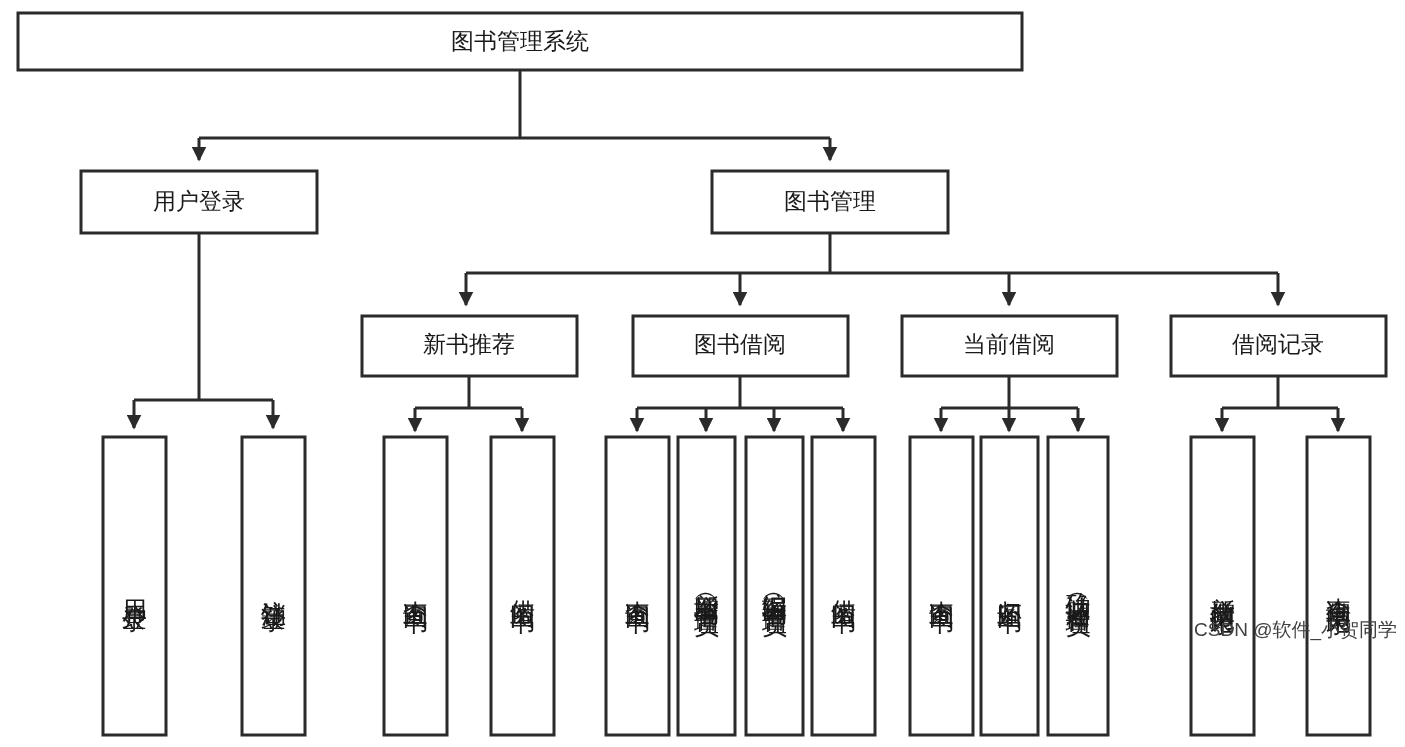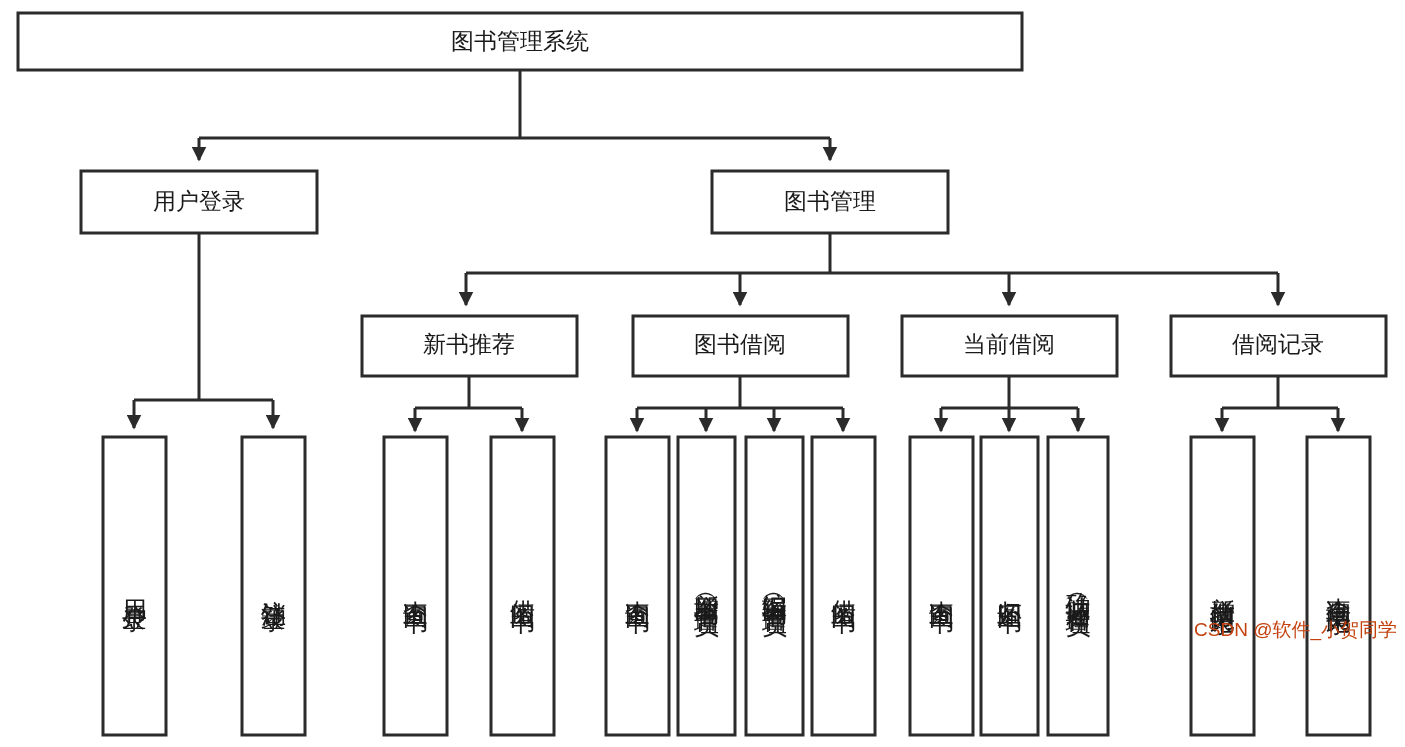--- a/index.html
+++ b/index.html
@@ -30,21 +30,21 @@
     color:#1a1a1a;
     letter-spacing:3px;
     line-height:1;
     white-space:nowrap;
   }
   .watermark{
     position:absolute;
     right:8px;bottom:6px;
     font-family:"Liberation Sans","DejaVu Sans",sans-serif;
     font-size:19px;
-    color:#c2410c;
+    color:#404040;
     white-space:nowrap;
   }
 </style>
 </head>
 <body>
 
 <div id="diagram-root">
 
   <svg class="flow" viewBox="0 0 1405 747">
     <defs>

